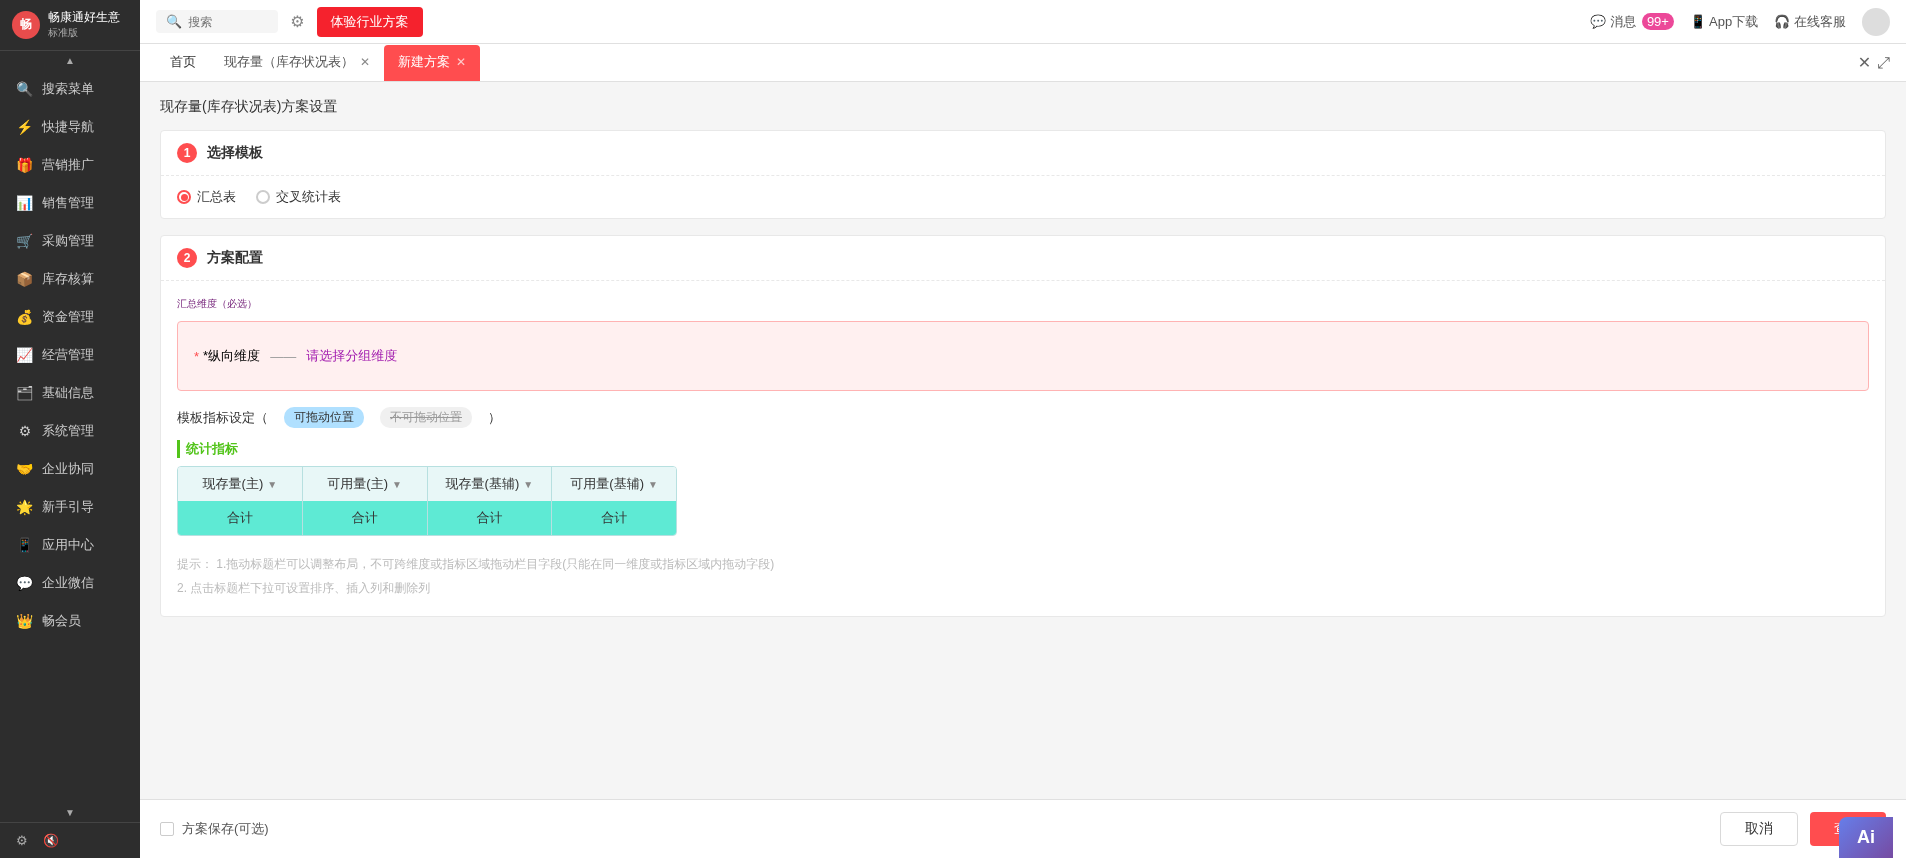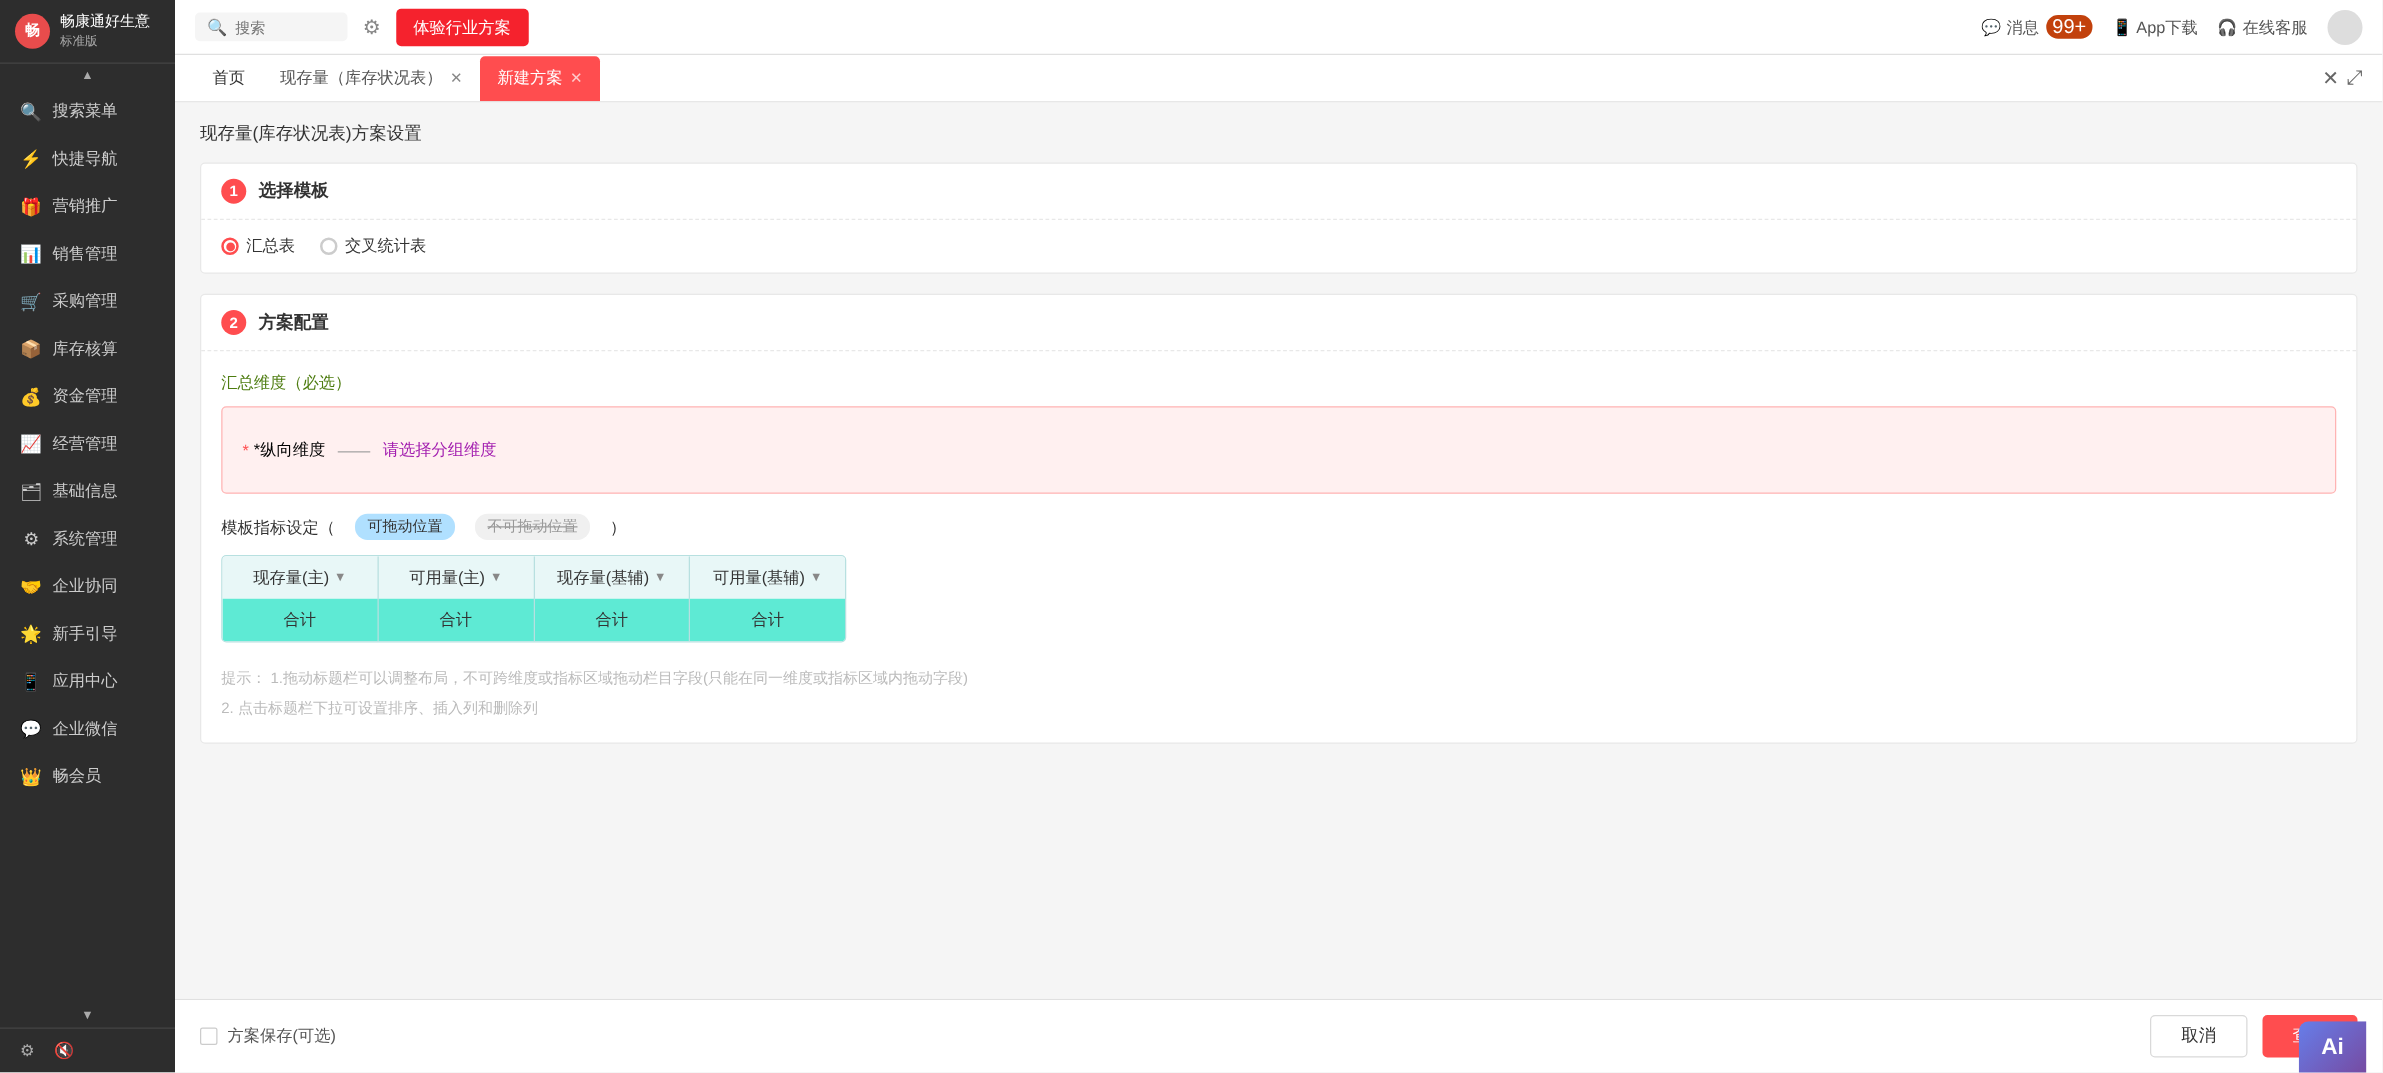--- a/index.html
+++ b/index.html
@@ -100,24 +100,24 @@
     }
     .topbar-right {
       margin-left: auto;
       display: flex;
       align-items: center;
       gap: 16px;
       color: #555;
       font-size: 13px;
     }
     .badge {
-      background: #c2410c;
+      background: #ec4899;
       color: white;
       border-radius: 10px;
-      font-size: 16px;
+      font-size: 13px;
       padding: 1px 5px;
       margin-left: 2px;
       text-align: right;
     }
     .avatar-placeholder {
       width: 28px; height: 28px;
       background: #ddd;
       border-radius: 50%;
     }
 
@@ -212,21 +212,21 @@
     .radio-circle.selected { border-color: #ff4d4f; }
     .radio-circle.selected::after {
       content: '';
       width: 7px; height: 7px;
       border-radius: 50%;
       background: #ff4d4f;
     }
 
     
     .section2-body { padding: 16px; }
-    .field-label { font-size: 13px; color: #4d7c0f; margin-bottom: 10px; }
+    .field-label { font-size: 10px; color: #701a75; margin-bottom: 10px; }
 
     .dimension-box {
       background: #fff0f0;
       border: 1px solid #ffb3b3;
       border-radius: 4px;
       padding: 20px 16px;
       margin-bottom: 16px;
       min-height: 70px;
       display: flex;
       align-items: center;
@@ -539,20 +539,21 @@
           <span class="dimension-placeholder">请选择分组维度</span>
         </div>
 
         <div class="indicator-setting">
           <span>模板指标设定（</span>
           <span class="toggle-badge">可拖动位置</span>
           <span class="no-drag-badge">不可拖动位置</span>
           <span>）</span>
         </div>
 
+        <div class="stats-label">统计指标</div>
 
         <div class="stats-table">
           <div class="stats-table-header">
             <div class="stats-col">
               <span>现存量(主)</span>
               <span class="chevron-down">▼</span>
             </div>
             <div class="stats-col">
               <span>可用量(主)</span>
               <span class="chevron-down">▼</span>

